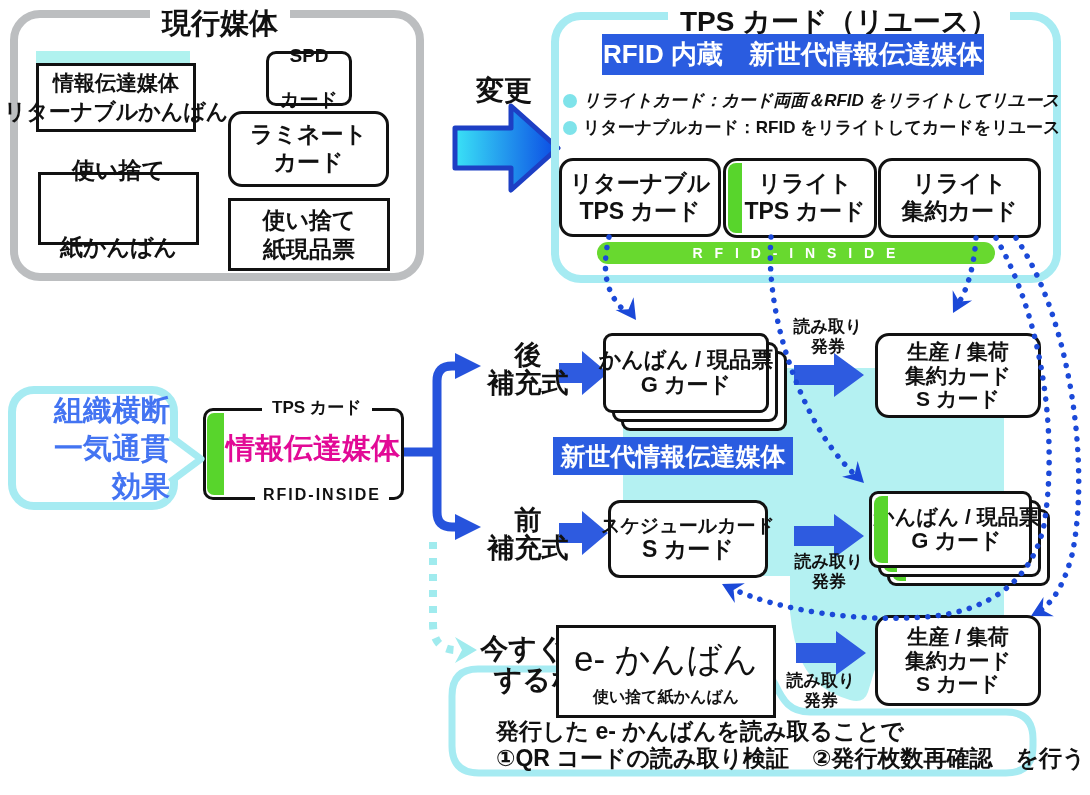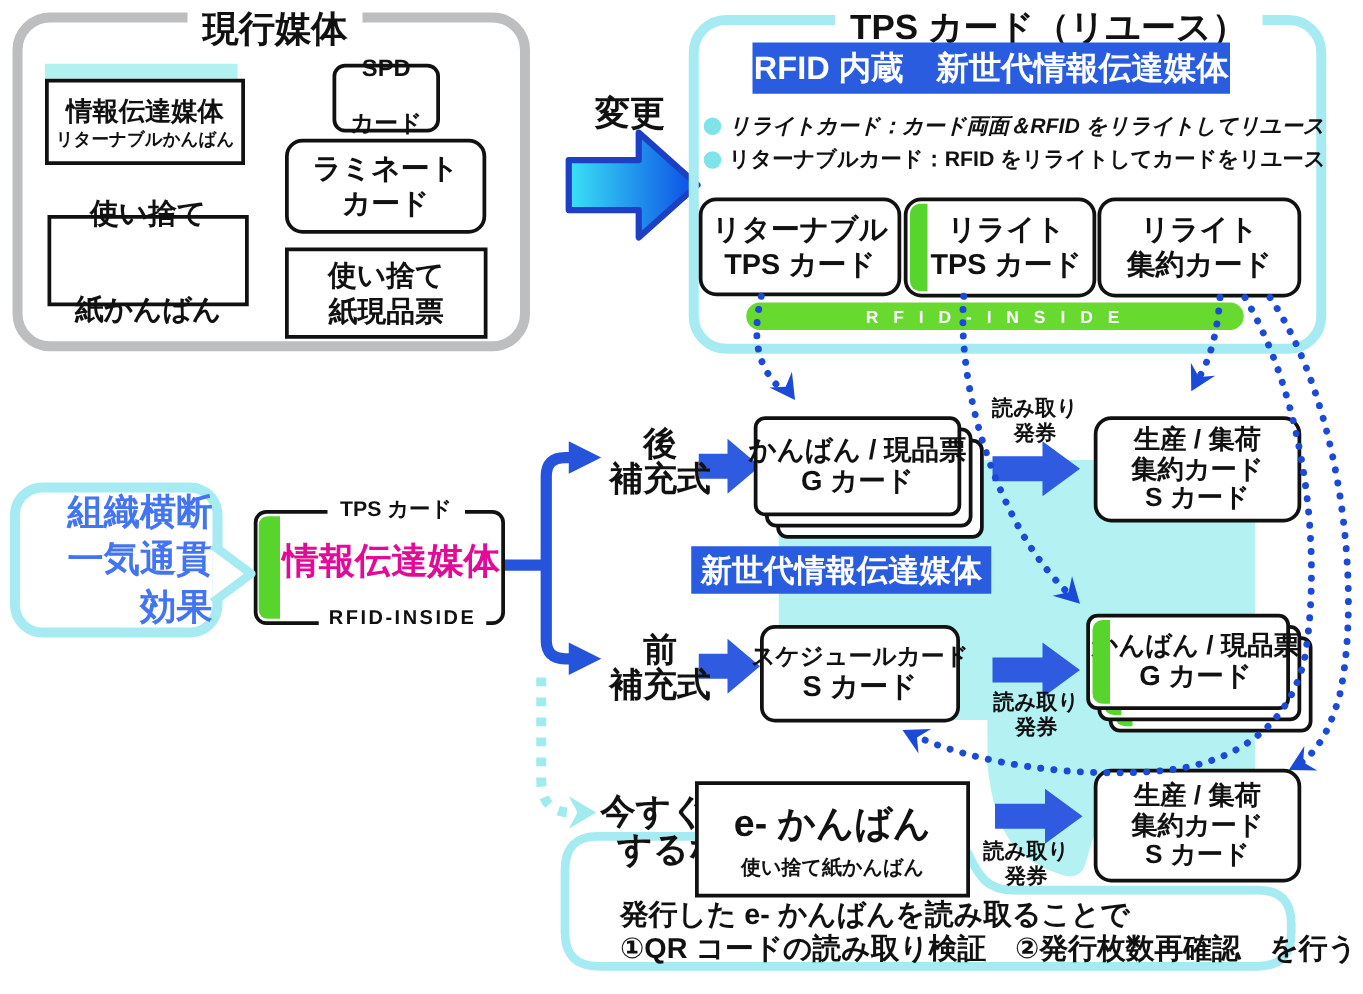--- a/index.html
+++ b/index.html
@@ -65,21 +65,21 @@
     <path fill="#2e5be0" d="M 794,526 h40 v-12 l30,22 l-30,22 v-12 h-40 z"></path>
     <path fill="#2e5be0" d="M 796,643 h40 v-12 l30,22 l-30,22 v-12 h-40 z"></path>
   </svg>
 
   <div class="abs frame gray-frame" style="left:10px;top:10px;width:398px;height:255px;"></div>
   <div class="abs frame-title" style="left:150px;top:4px;font-size:29px;">現行媒体</div>
 
   <div class="abs" style="left:36px;top:51px;width:154px;height:12px;background:#b0f2ef;"></div>
   <div class="abs box ctr" style="left:36px;top:63px;width:154px;height:63px;border-width:3px;">
     <div class="nowrap" style="font-size:21px;">情報伝達媒体</div>
-    <div class="nowrap" style="font-size:14px;">リターナブルかんばん</div>
+    <div class="nowrap" style="font-size:22px;">リターナブルかんばん</div>
   </div>
 
   <div class="abs box ctr" style="left:266px;top:51px;width:80px;height:49px;border-radius:10px;border-width:3px;gap:23px;">
     <div class="nowrap" style="font-size:19px;line-height:1.1;">SPD</div>
     <div class="nowrap" style="font-size:19px;line-height:1.1;">カード</div>
   </div>
 
   <div class="abs box ctr rounded" style="left:228px;top:111px;width:155px;height:70px;">
     <div class="nowrap" style="font-size:23px;line-height:1.2;">ラミネート</div>
     <div class="nowrap" style="font-size:23px;line-height:1.2;">カード</div>
@@ -185,21 +185,21 @@
   <div class="abs stackcard" style="left:878px;top:500px;width:157px;height:71px;">
     <div class="greenbar"></div>
   </div>
   <div class="abs stackcard ctr" style="left:869px;top:491px;width:157px;height:71px;">
     <div class="greenbar"></div>
     <div class="nowrap lbl2" style="font-size:21px;margin-left:12px;">かんばん / 現品票</div>
     <div class="nowrap lbl2" style="font-size:22px;margin-left:12px;">G カード</div>
   </div>
 
   <div class="abs box ctr" style="left:556px;top:625px;width:214px;height:87px;">
-    <div class="nowrap" style="font-size:30px;font-weight:700;">e- かんばん</div>
+    <div class="nowrap" style="font-size:35px;font-weight:400;">e- かんばん</div>
     <div class="nowrap" style="font-size:16px;font-weight:800;margin-top:4px;">使い捨て紙かんばん</div>
   </div>
 
   <div class="abs readissue" style="left:778px;top:671px;width:86px;">
     <div>読み取り</div>
     <div>発券</div>
   </div>
 
   <div class="abs box ctr rounded" style="left:875px;top:615px;width:160px;height:85px;">
     <div class="nowrap lbl2" style="font-size:21px;">生産 / 集荷</div>

